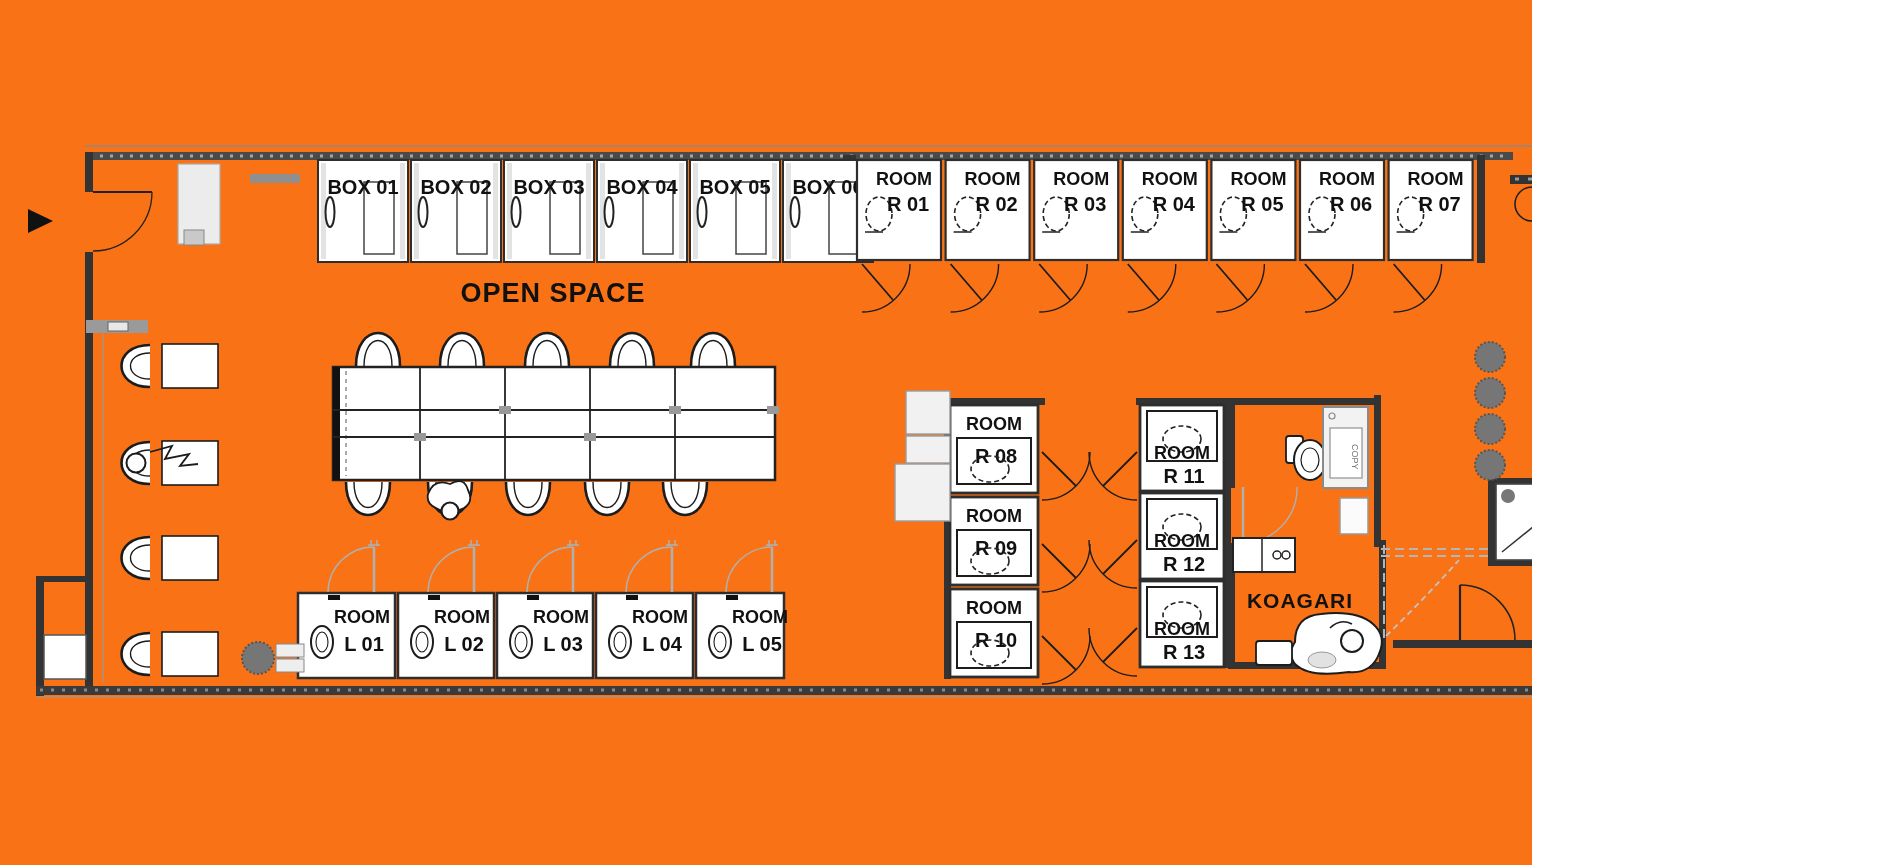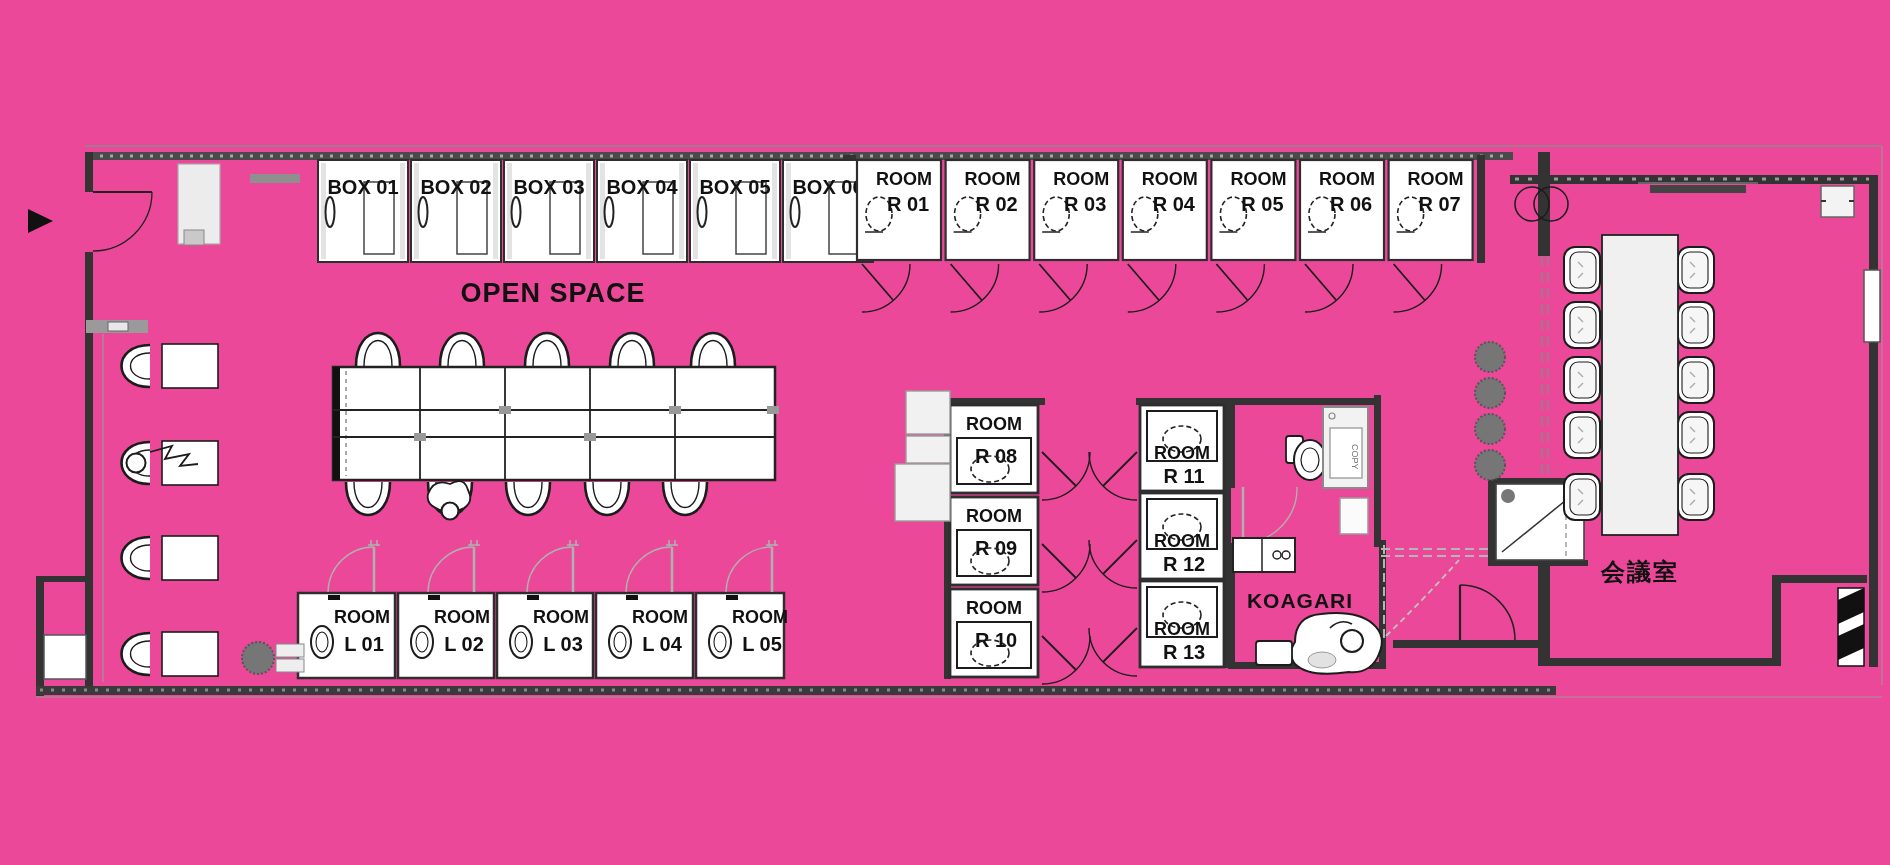--- a/index.html
+++ b/index.html
@@ -1,16 +1,16 @@
 <!DOCTYPE html>
 <html><head>
 <meta charset="utf-8">
 <style>
   html,body{margin:0;padding:0;background:#fff;}
-  .stage{width:1890px;height:865px;position:relative;background:#ec4899;overflow:hidden;}
+  .stage{width:1532px;height:865px;position:relative;background:#f97316;overflow:hidden;}
   svg{display:block;}
   text{font-family:"Liberation Sans","DejaVu Sans",sans-serif;fill:#111;}
   .lbl-big{font-size:27px;font-weight:600;letter-spacing:1px;}
   .lbl-room{font-size:18px;font-weight:600;}
   .lbl-id{font-size:20px;font-weight:700;}
   .lbl-box{font-size:20px;font-weight:600;}
   .lbl-koagari{font-size:21px;font-weight:700;letter-spacing:1px;}
   .lbl-meeting{font-size:24px;font-weight:600;letter-spacing:2px;}
   .lbl-copy{font-size:9px;fill:#777;}
 </style>

